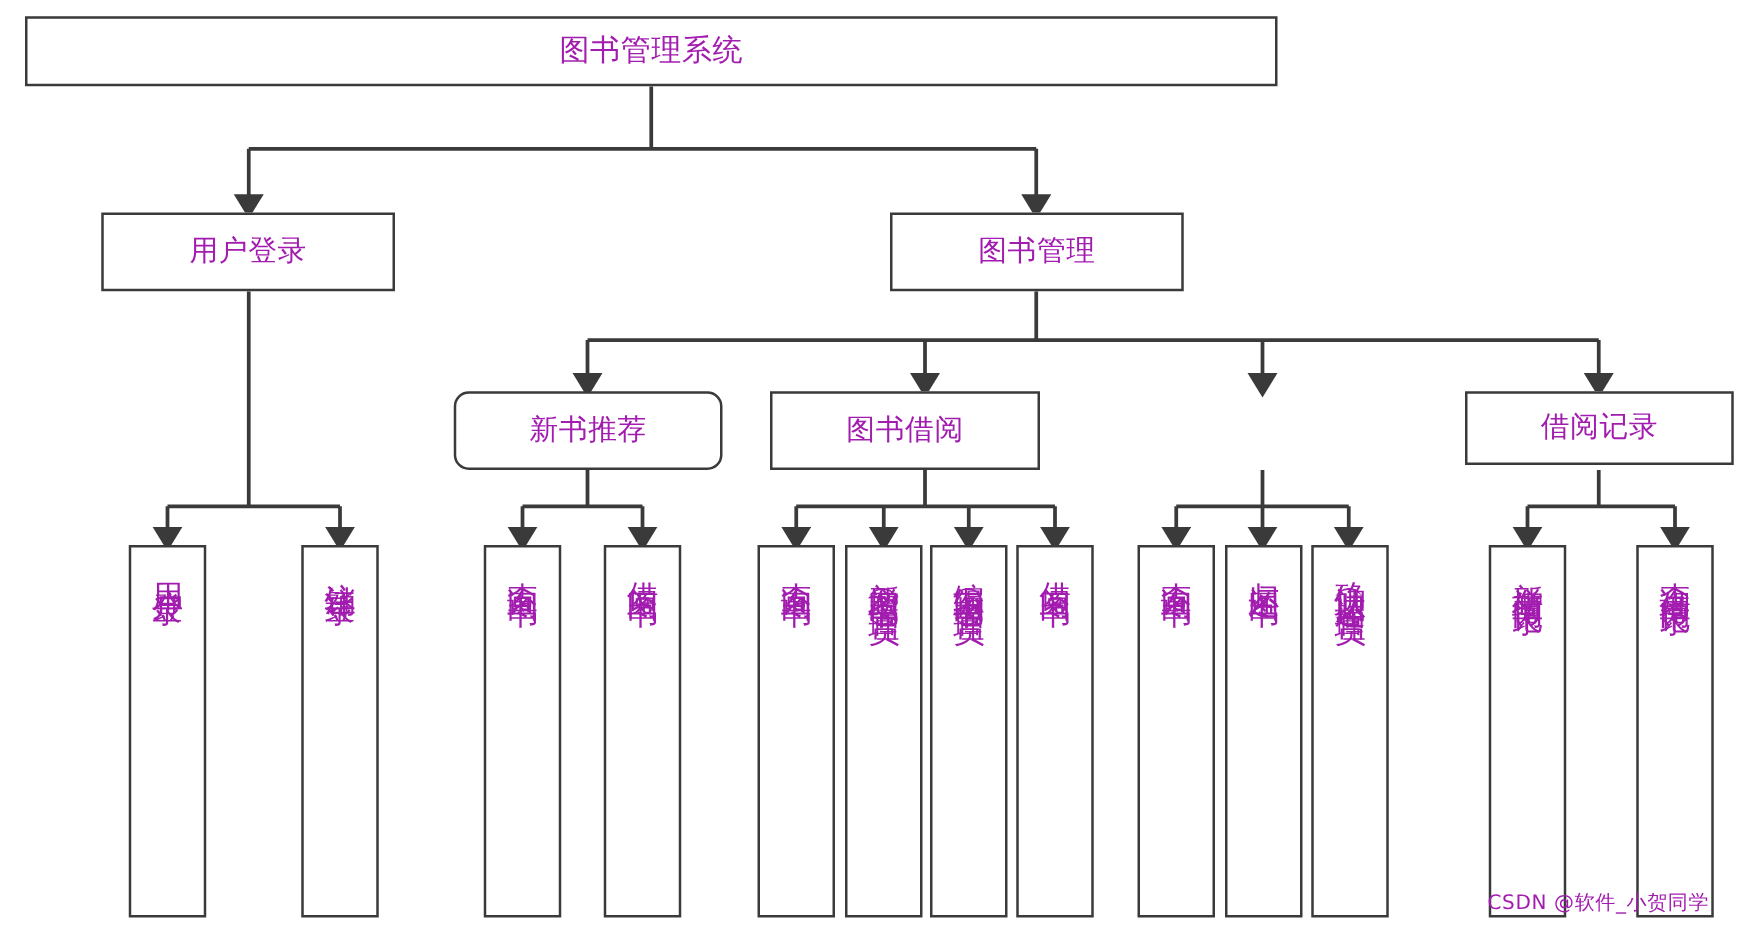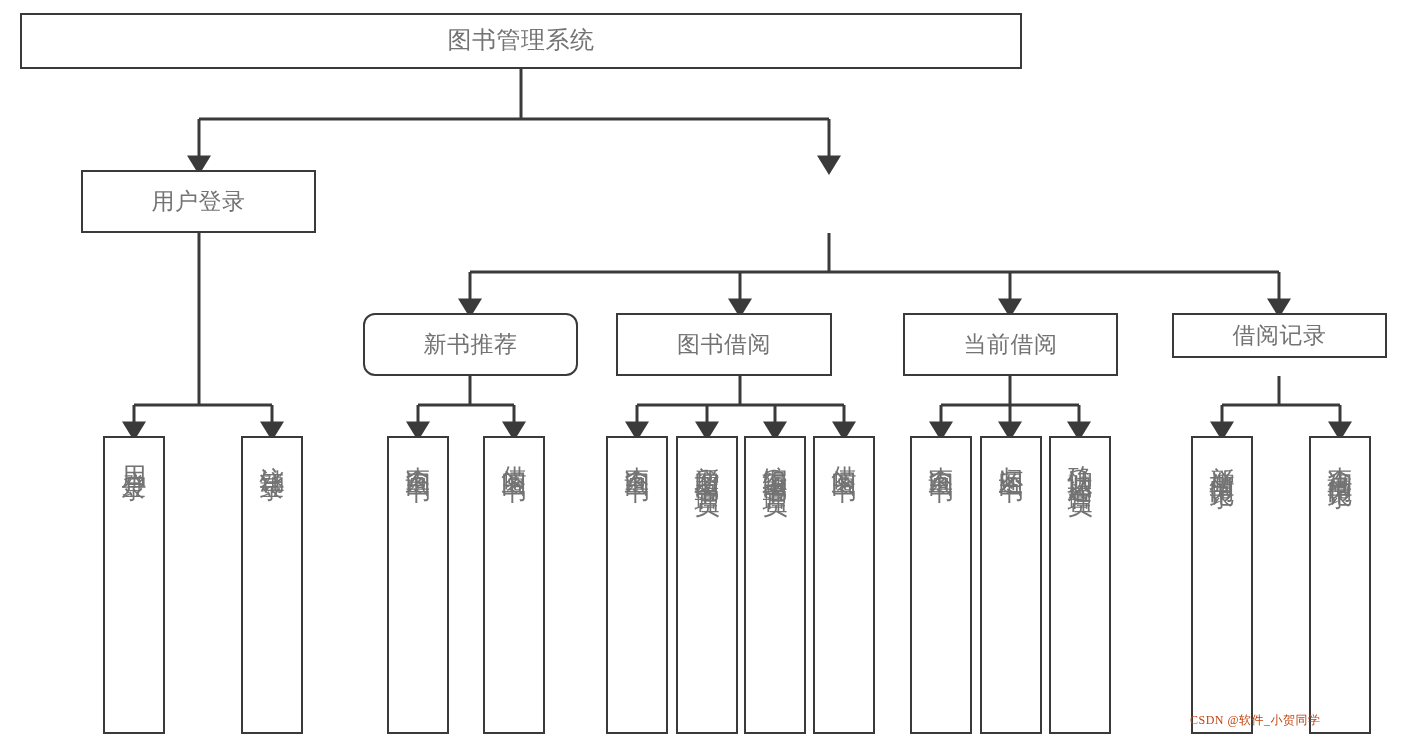--- a/index.html
+++ b/index.html
@@ -33,21 +33,21 @@
     display: flex;
     align-items: center;
     justify-content: center;
     color: #1a1a1a;
   }
   .node-label {
     display: block;
     text-align: center;
     line-height: 1.08;
     letter-spacing: 0.5px;
-    color: #737373;
+    color: #a21caf;
   }
   
   .node.horiz .node-label {
     font-size: 23px;
     white-space: nowrap;
   }
   .node.root .node-label {
     font-size: 24px;
   }
   
@@ -61,26 +61,25 @@
     text-orientation: upright;
     font-size: 25px;
     line-height: 1;
     letter-spacing: 4px;
     white-space: nowrap;
   }
   .watermark {
     position: absolute;
     left: 1190px;
     top: 712px;
-    font-size: 12px;
-    color: #c2410c;
+    font-size: 16px;
+    color: #a21caf;
     white-space: nowrap;
     letter-spacing: 0.5px;
     user-select: none;
-    font-family: Liberation Serif, serif;
   }
 </style>
 </head>
 <body>
 
 <div id="canvas">
 
   <svg id="connectors" viewBox="0 0 1405 747" xmlns="http://www.w3.org/2000/svg">
     <defs>
       <marker id="arrow" markerWidth="11" markerHeight="11" refX="2.2" refY="4" orient="auto" markerUnits="strokeWidth">
@@ -131,31 +130,31 @@
     </g>
   </svg>
 
   <div class="node horiz root" style="left:20px; top:13px; width:1002px; height:56px;">
     <span class="node-label">图书管理系统</span>
   </div>
 
   <div class="node horiz" style="left:81px; top:170px; width:235px; height:63px;">
     <span class="node-label">用户登录</span>
   </div>
+  <div class="node horiz" style="left:712px; top:170px; width:235px; height:63px;">
+    <span class="node-label">图书管理</span>
+  </div>
 
   <div class="node horiz" style="left:363px; top:313px; width:215px; height:63px;border-radius:12px;">
     <span class="node-label">新书推荐</span>
   </div>
   <div class="node horiz" style="left:616px; top:313px; width:216px; height:63px;">
     <span class="node-label">图书借阅</span>
   </div>
-  <div class="node horiz" style="left:903px; top:313px; width:215px; height:63px;">
-    <span class="node-label">当前借阅</span>
-  </div>
-  <div class="node horiz" style="left:1172px; top:313px; width:215px; height:45px;">
+  <div class="node horiz" style="left:1172px; top:313px; width:215px; height:59px;">
     <span class="node-label">借阅记录</span>
   </div>
 
   <div class="node vert" style="left:103px; top:436px; width:62px; height:298px;">
     <span class="node-label">用户登录</span>
   </div>
   <div class="node vert" style="left:241px; top:436px; width:62px; height:298px;">
     <span class="node-label">注销登录</span>
   </div>
 

